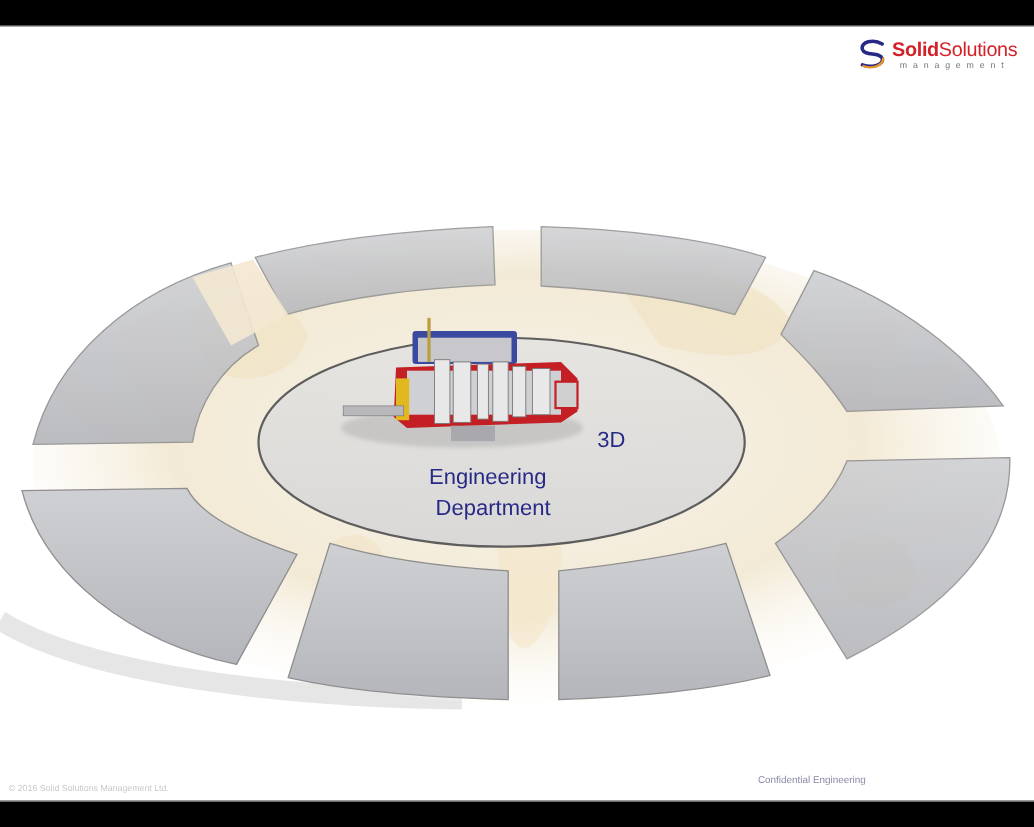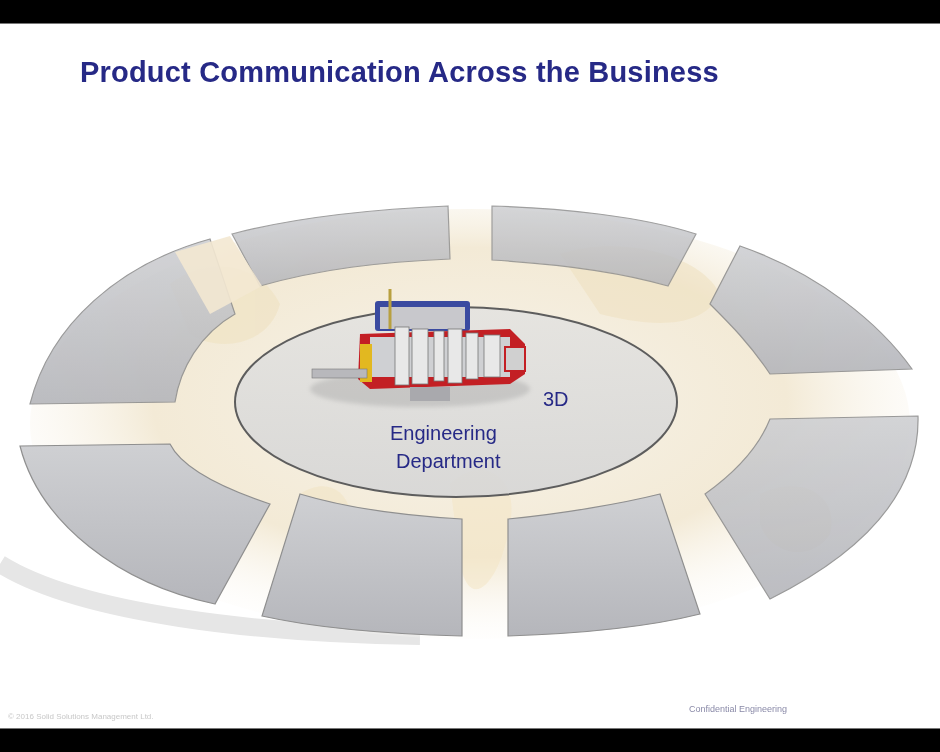--- a/index.html
+++ b/index.html
@@ -18,22 +18,31 @@
   .footer-left { position: absolute; left: 8px; top: 688px; font-size: 8px; color: #c8c8c8; white-space: nowrap; }
   .footer-right { position: absolute; left: 689px; top: 680px; font-size: 9px; color: #8a8aa8; white-space: nowrap; }
 </style>
 </head>
 <body>
 
 <div class="bar-top"></div>
 
 <div class="slide">
 
-  <div class="title">Product Communication Across the Business</div>
 
+  <div class="logo">
+    <svg class="swoosh" viewBox="0 0 30 30">
+      <path d="M24 6 C16 1, 4 4, 6 11 C8 17, 22 13, 24 19 C26 25, 14 28, 6 25" fill="none" stroke="#262986" stroke-width="3.2" stroke-linecap="round"></path>
+      <path d="M7 26 C14 29, 25 26, 25 19" fill="none" stroke="#e8962a" stroke-width="2.2" stroke-linecap="round"></path>
+    </svg>
+    <div class="brand">
+      <span class="b1">Solid</span><span class="b2">Solutions</span>
+    </div>
+    <div class="sub">management</div>
+  </div>
 
   <svg class="diagram" viewBox="0 150 940 480" xmlns="http://www.w3.org/2000/svg">
     <defs>
       <radialGradient id="mapGrad" cx="50%" cy="45%" r="60%">
         <stop offset="0%" stop-color="#f7f3ea"></stop>
         <stop offset="60%" stop-color="#f3ead6"></stop>
         <stop offset="100%" stop-color="#ffffff" stop-opacity="0"></stop>
       </radialGradient>
       <linearGradient id="segGrad" x1="0" y1="0" x2="0" y2="1">
         <stop offset="0%" stop-color="#cfd0d3"></stop>

